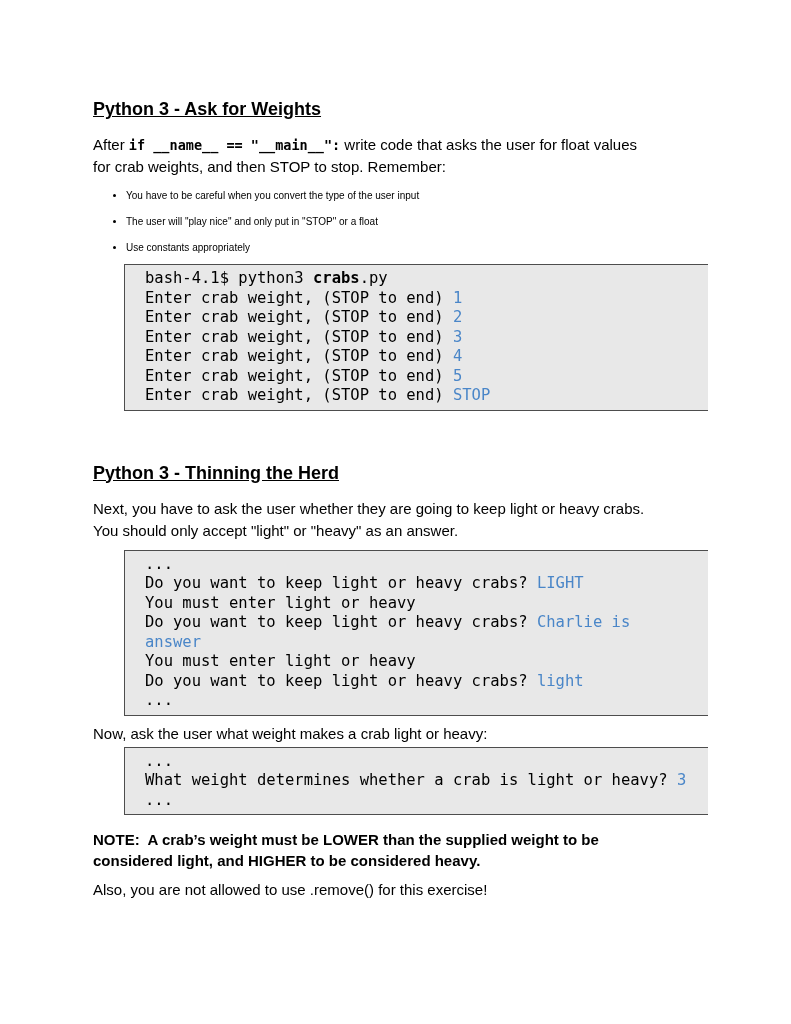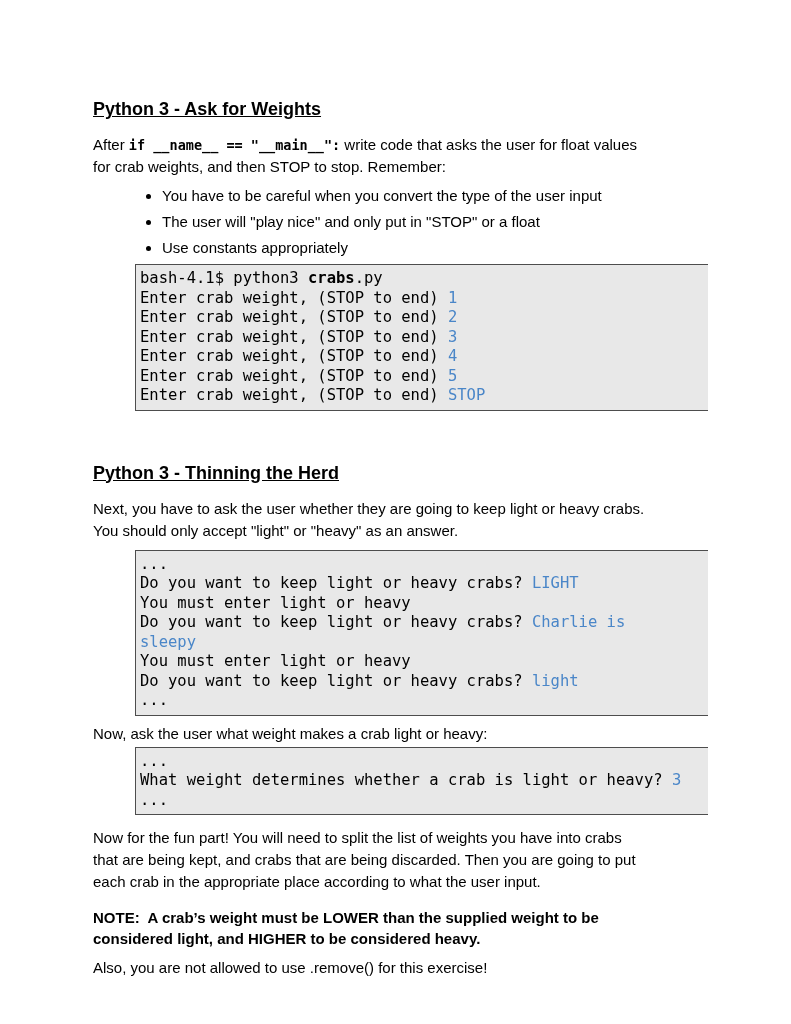--- a/index.html
+++ b/index.html
@@ -26,26 +26,26 @@
   .seg-codebold{
     font-family:"DejaVu Sans Mono","Liberation Mono",monospace;
     font-weight:bold;font-size:13.5px;
   }
   .seg-bold{font-weight:bold;}
   .seg-input{color:var(--input-blue);}
   ul.notes-list{
     margin:2px 0 4px 0;padding-left:33px;list-style:disc;
   }
   ul.notes-list li{
-    font-size:15px;line-height:20px;margin-bottom:6px;margin-left:36px;
+    font-size:10px;line-height:20px;margin-bottom:6px;
   }
   .terminal-block{
-    margin-left:42px;width:605px;
+    margin-left:31px;width:605px;
     background:var(--code-bg);border:1px solid var(--code-border);
-    padding:4px 4px;
+    padding:4px 20px;
     font-family:"DejaVu Sans Mono","Liberation Mono",monospace;
     font-size:15.5px;line-height:19.5px;
   }
   .terminal-block .code-line{white-space:pre-wrap;}
   .gap-after-terminal{margin-bottom:30px;}
   .tight-top{margin-top:2px;}
   .ask-weight-text{margin:7px 0 2px 0;}
   .fun-part-text{margin-top:12px;}
   .note-text{
     font-size:15px;line-height:21px;font-weight:bold;
@@ -80,33 +80,32 @@
 
   <h2 class="section-heading second">Python 3 - Thinning the Herd</h2>
 
   <p class="body-text"><span class="seg-plain">Next, you have to ask the user whether they are going to keep light or heavy crabs. You should only accept "light" or "heavy" as an answer.</span></p>
 
   <div class="terminal-block tight-top">
       <div class="code-line"><span class="seg-plain">...</span></div>
       <div class="code-line"><span class="seg-plain">Do you want to keep light or heavy crabs? </span><span class="seg-input">LIGHT</span></div>
       <div class="code-line"><span class="seg-plain">You must enter light or heavy</span></div>
       <div class="code-line"><span class="seg-plain">Do you want to keep light or heavy crabs? </span><span class="seg-input">Charlie is</span></div>
-      <div class="code-line"><span class="seg-input">sleepy</span></div>
+      <div class="code-line"><span class="seg-input">answer</span></div>
       <div class="code-line"><span class="seg-plain">You must enter light or heavy</span></div>
       <div class="code-line"><span class="seg-plain">Do you want to keep light or heavy crabs? </span><span class="seg-input">light</span></div>
       <div class="code-line"><span class="seg-plain">...</span></div>
     </div>
 
   <p class="body-text ask-weight-text">Now, ask the user what weight makes a crab light or heavy:</p>
 
   <div class="terminal-block">
       <div class="code-line"><span class="seg-plain">...</span></div>
       <div class="code-line"><span class="seg-plain">What weight determines whether a crab is light or heavy? </span><span class="seg-input">3</span></div>
       <div class="code-line"><span class="seg-plain">...</span></div>
     </div>
 
-  <p class="body-text fun-part-text">Now for the fun part! You will need to split the list of weights you have into crabs that are being kept, and crabs that are being discarded. Then you are going to put each crab in the appropriate place according to what the user input.</p>
 
   <p class="note-text">NOTE:  A crab’s weight must be LOWER than the supplied weight to be considered light, and HIGHER to be considered heavy.</p>
 
   <p class="body-text remove-note-text">Also, you are not allowed to use .remove() for this exercise!</p>
 
 </div>
 
 </body></html>

